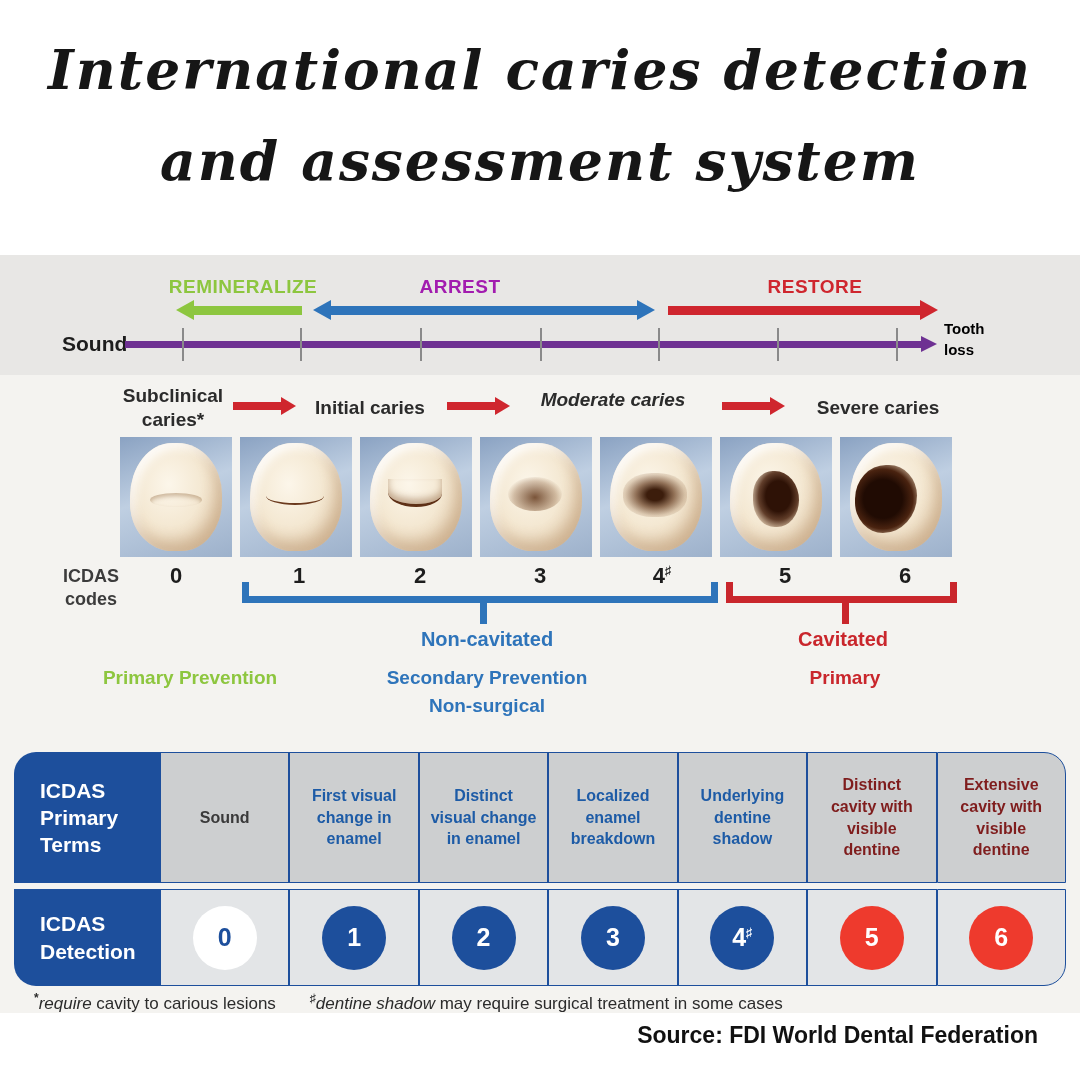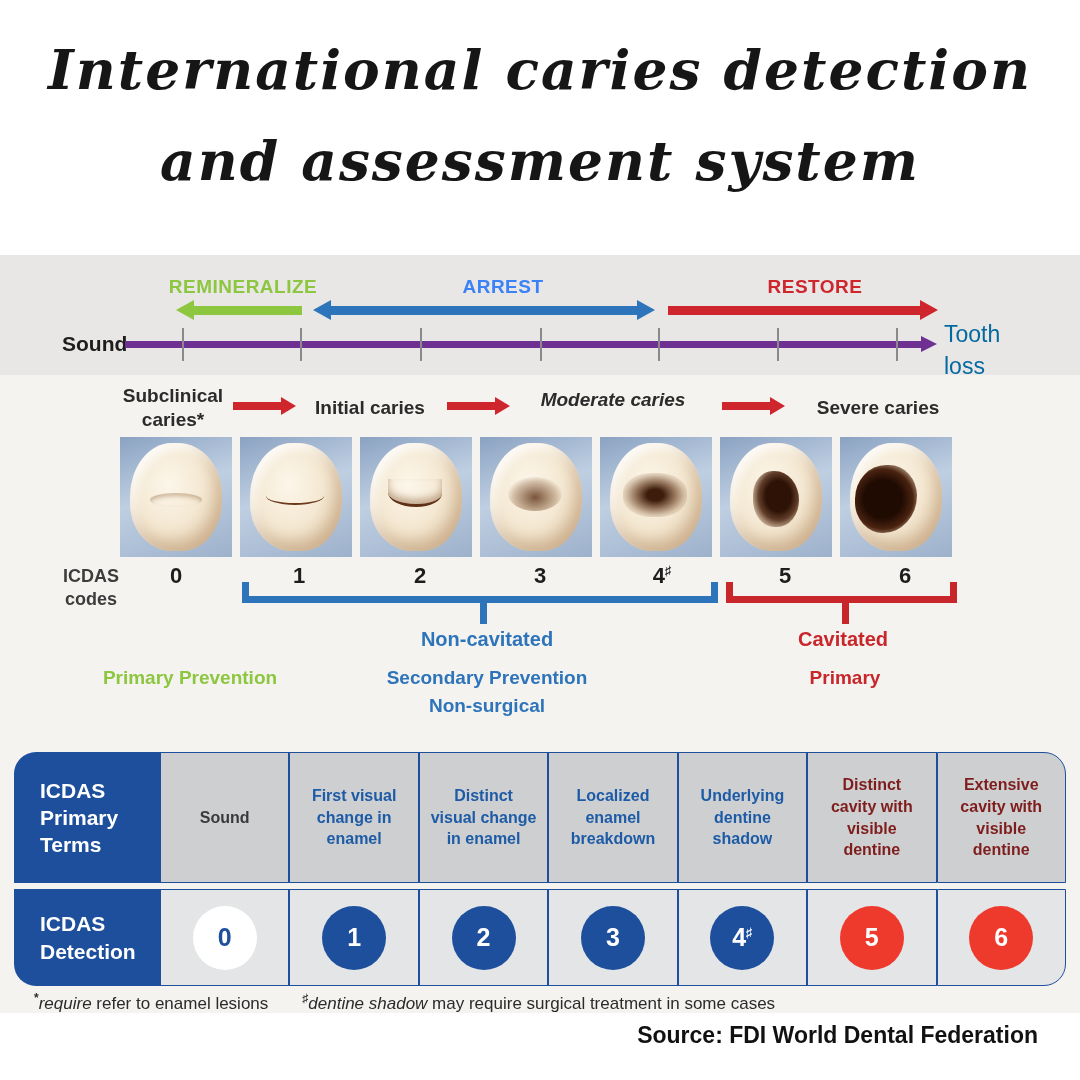--- a/index.html
+++ b/index.html
@@ -10,41 +10,41 @@
   .title-wrap { position:absolute; top:42px; left:0; width:1080px; text-align:center; color:#161616; }
   .title-line { font-family:"DejaVu Serif", serif; font-style:italic; font-weight:600; font-size:55px; letter-spacing:2px; line-height:1.0; }
   .title-line.l1 { margin-bottom:36px; }
 
   
   .band-top { position:absolute; top:255px; left:0; width:1080px; height:120px; background:#e8e7e5; }
   .band-mid { position:absolute; top:375px; left:0; width:1080px; height:638px; background:#f4f3f0; }
 
   .action-label { position:absolute; top:276px; font-size:19px; font-weight:bold; letter-spacing:.5px; transform:translateX(-50%); }
   .al-remin { left:243px; color:#8dc63f; }
-  .al-arrest { left:503px; color:#3b82f6; }
+  .al-arrest { left:460px; color:#a21caf; }
   .al-restore { left:815px; color:#cf262e; }
 
   .h-arrow { position:absolute; top:306px; height:9px; }
   .h-arrow .body { position:absolute; top:0; height:9px; width:100%; }
   .arrow-green { left:194px; width:108px; }
   .arrow-green .body { background:#8dc63f; }
   .arrow-green::before { content:""; position:absolute; left:-18px; top:-6px; border-right:18px solid #8dc63f; border-top:10px solid transparent; border-bottom:10px solid transparent; }
   .arrow-blue { left:331px; width:306px; }
   .arrow-blue .body { background:#2e74ba; }
   .arrow-blue::before { content:""; position:absolute; left:-18px; top:-6px; border-right:18px solid #2e74ba; border-top:10px solid transparent; border-bottom:10px solid transparent; }
   .arrow-blue::after { content:""; position:absolute; right:-18px; top:-6px; border-left:18px solid #2e74ba; border-top:10px solid transparent; border-bottom:10px solid transparent; }
   .arrow-red { left:668px; width:252px; }
   .arrow-red .body { background:#cf262e; }
   .arrow-red::after { content:""; position:absolute; right:-18px; top:-6px; border-left:18px solid #cf262e; border-top:10px solid transparent; border-bottom:10px solid transparent; }
 
   .axis-sound { position:absolute; left:62px; top:332px; font-size:21px; font-weight:bold; color:#1d1d1d; }
   .axis-line { position:absolute; left:125px; top:341px; width:796px; height:7px; background:#6e3192; }
   .axis-line::after { content:""; position:absolute; right:-16px; top:-5px; border-left:16px solid #6e3192; border-top:8px solid transparent; border-bottom:8px solid transparent; }
   .axis-tick { position:absolute; top:328px; width:2px; height:33px; background:#8a8a8a; }
-  .axis-toothloss { position:absolute; left:944px; top:318px; font-size:23px; font-weight:normal; color:#0369a1; line-height:1.4; }
+  .axis-toothloss { position:absolute; left:944px; top:318px; font-size:15px; font-weight:bold; color:#000000; line-height:1.4; }
 
   
   .stage-label { position:absolute; font-size:19px; font-weight:bold; color:#2b2b2b; transform:translateX(-50%); text-align:center; line-height:1.25; }
   .st0 { left:173px; top:384px; }
   .st1 { left:370px; top:396px; }
   .st2 { left:613px; top:388px;font-style:italic; }
   .st3 { left:878px; top:396px; }
   .stage-arrow { position:absolute; top:402px; height:8px; }
   .stage-arrow .body { position:absolute; top:0; height:8px; width:100%; background:#cf262e; }
   .stage-arrow::after { content:""; position:absolute; right:-15px; top:-5px; border-left:15px solid #cf262e; border-top:9px solid transparent; border-bottom:9px solid transparent; }
@@ -304,18 +304,18 @@
       <div class="tcell last">
           <div class="circle redc">
             <span>6</span>
             <sup></sup>
           </div>
         </div>
     </div>
   </div>
 
   <div class="footnote">
-    <span class="sup">*</span><span class="it">require</span><span> refer to enamel lesions</span><span class="gap"></span><span class="sup">♯</span><span class="it">dentine shadow</span><span> may require surgical treatment in some cases</span>
+    <span class="sup">*</span><span class="it">require</span><span> cavity to carious lesions</span><span class="gap"></span><span class="sup">♯</span><span class="it">dentine shadow</span><span> may require surgical treatment in some cases</span>
   </div>
 
   <div class="source">Source: FDI World Dental Federation</div>
 
 </div>
 
 </body></html>

